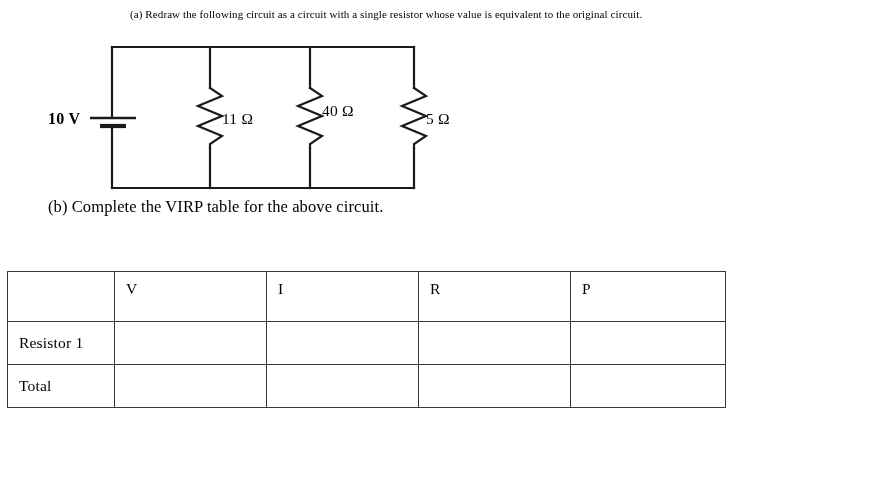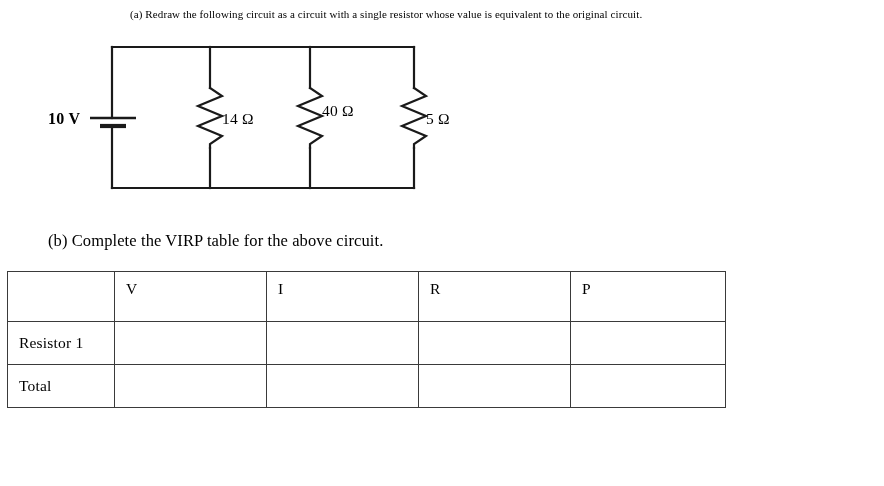--- a/index.html
+++ b/index.html
@@ -36,21 +36,20 @@
     letter-spacing: 0.1px;
   }
   .prompt-b {
     position: absolute;
     left: 48px;
     top: 196px;
     font-size: 16.5px;
     line-height: 21px;
     white-space: nowrap;
     letter-spacing: 0.1px;
-    margin-top: 34px;
   }
 
   
   .circuit {
     position: absolute;
     left: 0;
     top: 34px;
     width: 470px;
     height: 165px;
   }
@@ -139,21 +138,21 @@
       </g>
 
       <g stroke="#1a1a1a" stroke-linecap="butt">
         <line x1="90" y1="84" x2="136" y2="84" stroke-width="2.4"></line>
         <line x1="100" y1="92" x2="126" y2="92" stroke-width="4.2"></line>
       </g>
     </svg>
 
     <div class="src-label" style="left:48px; top:76px;">10 V</div>
 
-    <div class="res-label" style="left:222px; top:76px;">14 Ω</div>
+    <div class="res-label" style="left:222px; top:76px;">11 Ω</div>
     <div class="res-label" style="left:322px; top:68px;">40 Ω</div>
     <div class="res-label" style="left:426px; top:76px;">5 Ω</div>
   </div>
 
   <div class="prompt-b">(b) Complete the VIRP table for the above circuit.</div>
 
   <div class="virp-wrap">
     <table class="virp">
       <colgroup>
         <col class="c-label">

